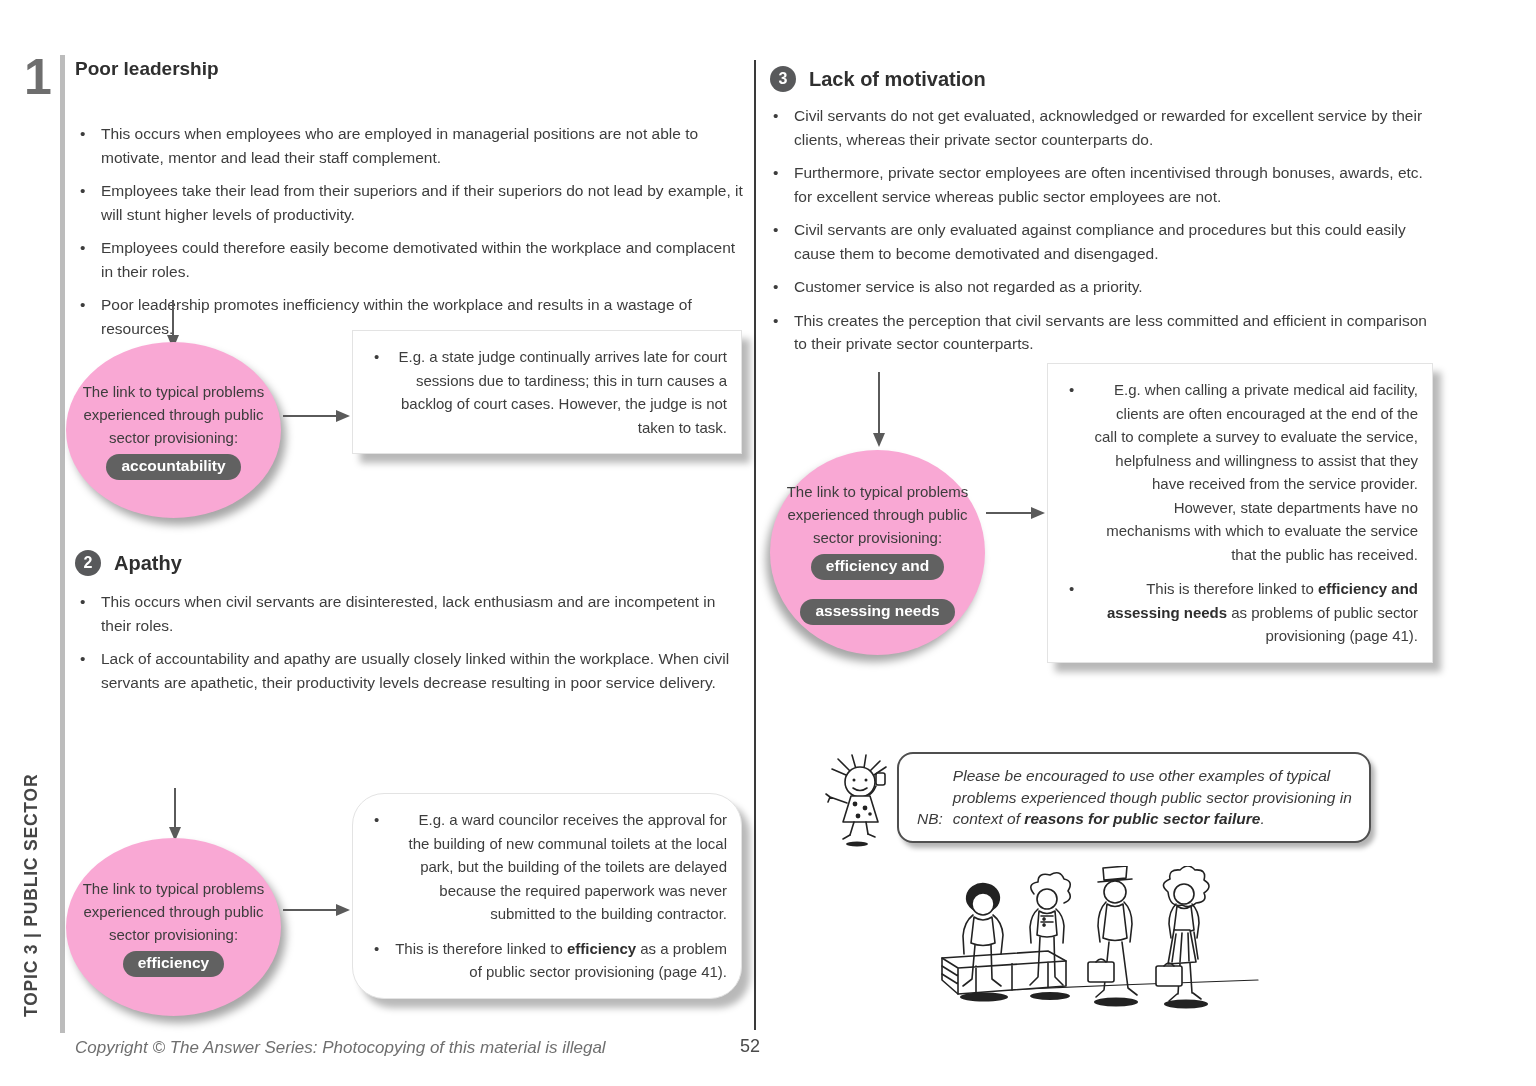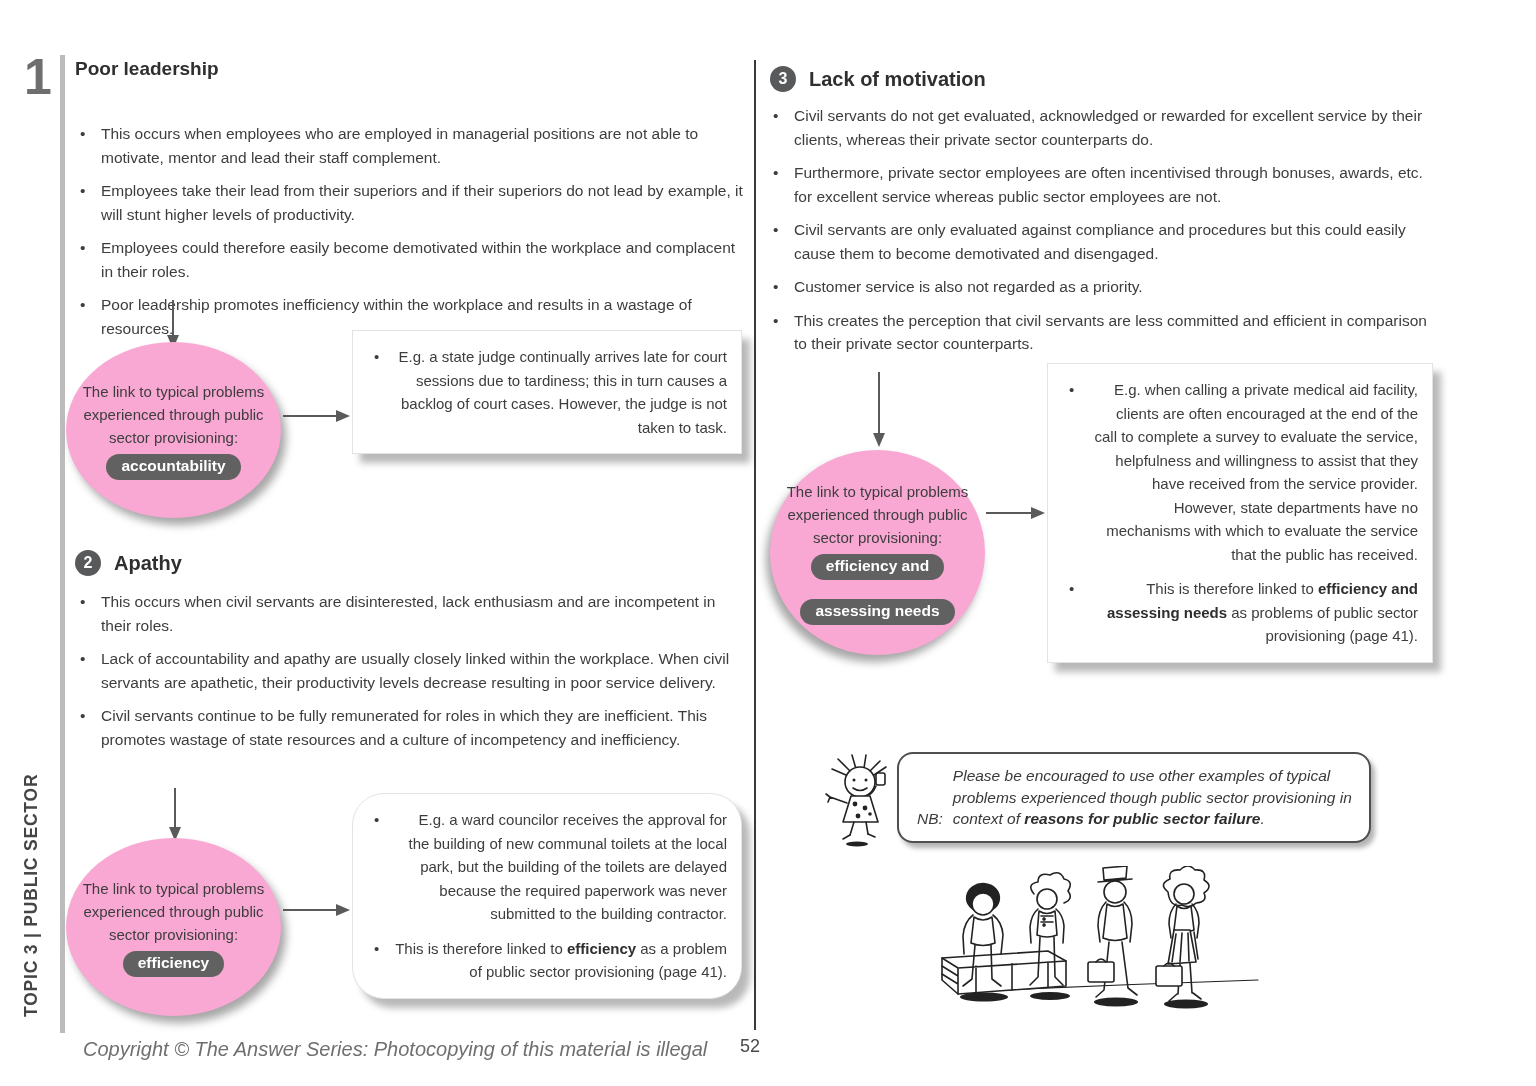--- a/index.html
+++ b/index.html
@@ -66,21 +66,21 @@
   
   .nb-box {
     background:#ffffff; border:2.5px solid #4f4f4f; border-radius:16px;
     box-shadow:4px 5px 5px rgba(0,0,0,0.30);
     padding:11px 16px 11px 18px; display:flex; gap:10px;
     font-style:italic; font-size:15.5px; line-height:21.5px; color:#3a3a3a;
   }
   .nb-label { font-weight:normal; flex:0 0 auto; }
 
   
-  .footer-text { font-style:italic; font-size:20px; color:#6f6f6f;margin-left:8px; }
+  .footer-text { font-style:italic; font-size:17px; color:#6f6f6f; }
   .page-num { font-size:18px; color:#4a4a4a; }
 
   svg .ink { stroke:#222222; fill:none; stroke-width:1.6; stroke-linecap:round; stroke-linejoin:round; }
 </style>
 </head>
 <body>
 
 <div class="abs big-num" style="left:24px; top:52px;">1</div>
 <div class="abs left-rule" style="left:60px; top:55px; height:978px;"></div>
 <div class="abs vertical-label" style="left:10px; top:750px; width:42px; height:290px;">TOPIC 3  |  PUBLIC SECTOR</div>
@@ -121,21 +121,20 @@
 </div>
 
 <div class="abs sec-head" style="left:75px; top:550px;">
   <div class="num-circle">2</div>
   <div class="sec-title">Apathy</div>
 </div>
 
 <div class="abs bullets" style="left:75px; top:590px; width:668px;">
   <div class="bi">This occurs when civil servants are disinterested, lack enthusiasm and are incompetent in their roles.</div>
   <div class="bi">Lack of accountability and apathy are usually closely linked within the workplace. When civil servants are apathetic, their productivity levels decrease resulting in poor service delivery.</div>
-  <div class="bi">Civil servants continue to be fully remunerated for roles in which they are inefficient. This promotes wastage of state resources and a culture of incompetency and inefficiency.</div>
 </div>
 
 <div class="abs" style="left:168px; top:788px;">
   <svg width="14" height="54" viewBox="0 0 14 54">
       <line x1="7" y1="0" x2="7" y2="41" stroke="#5a5a5a" stroke-width="2"></line>
       <polygon points="1,39 13,39 7,53" fill="#5a5a5a"></polygon>
     </svg>
 </div>
 
 <div class="abs bubble" style="left:66px; top:838px; width:215px; height:178px;">

